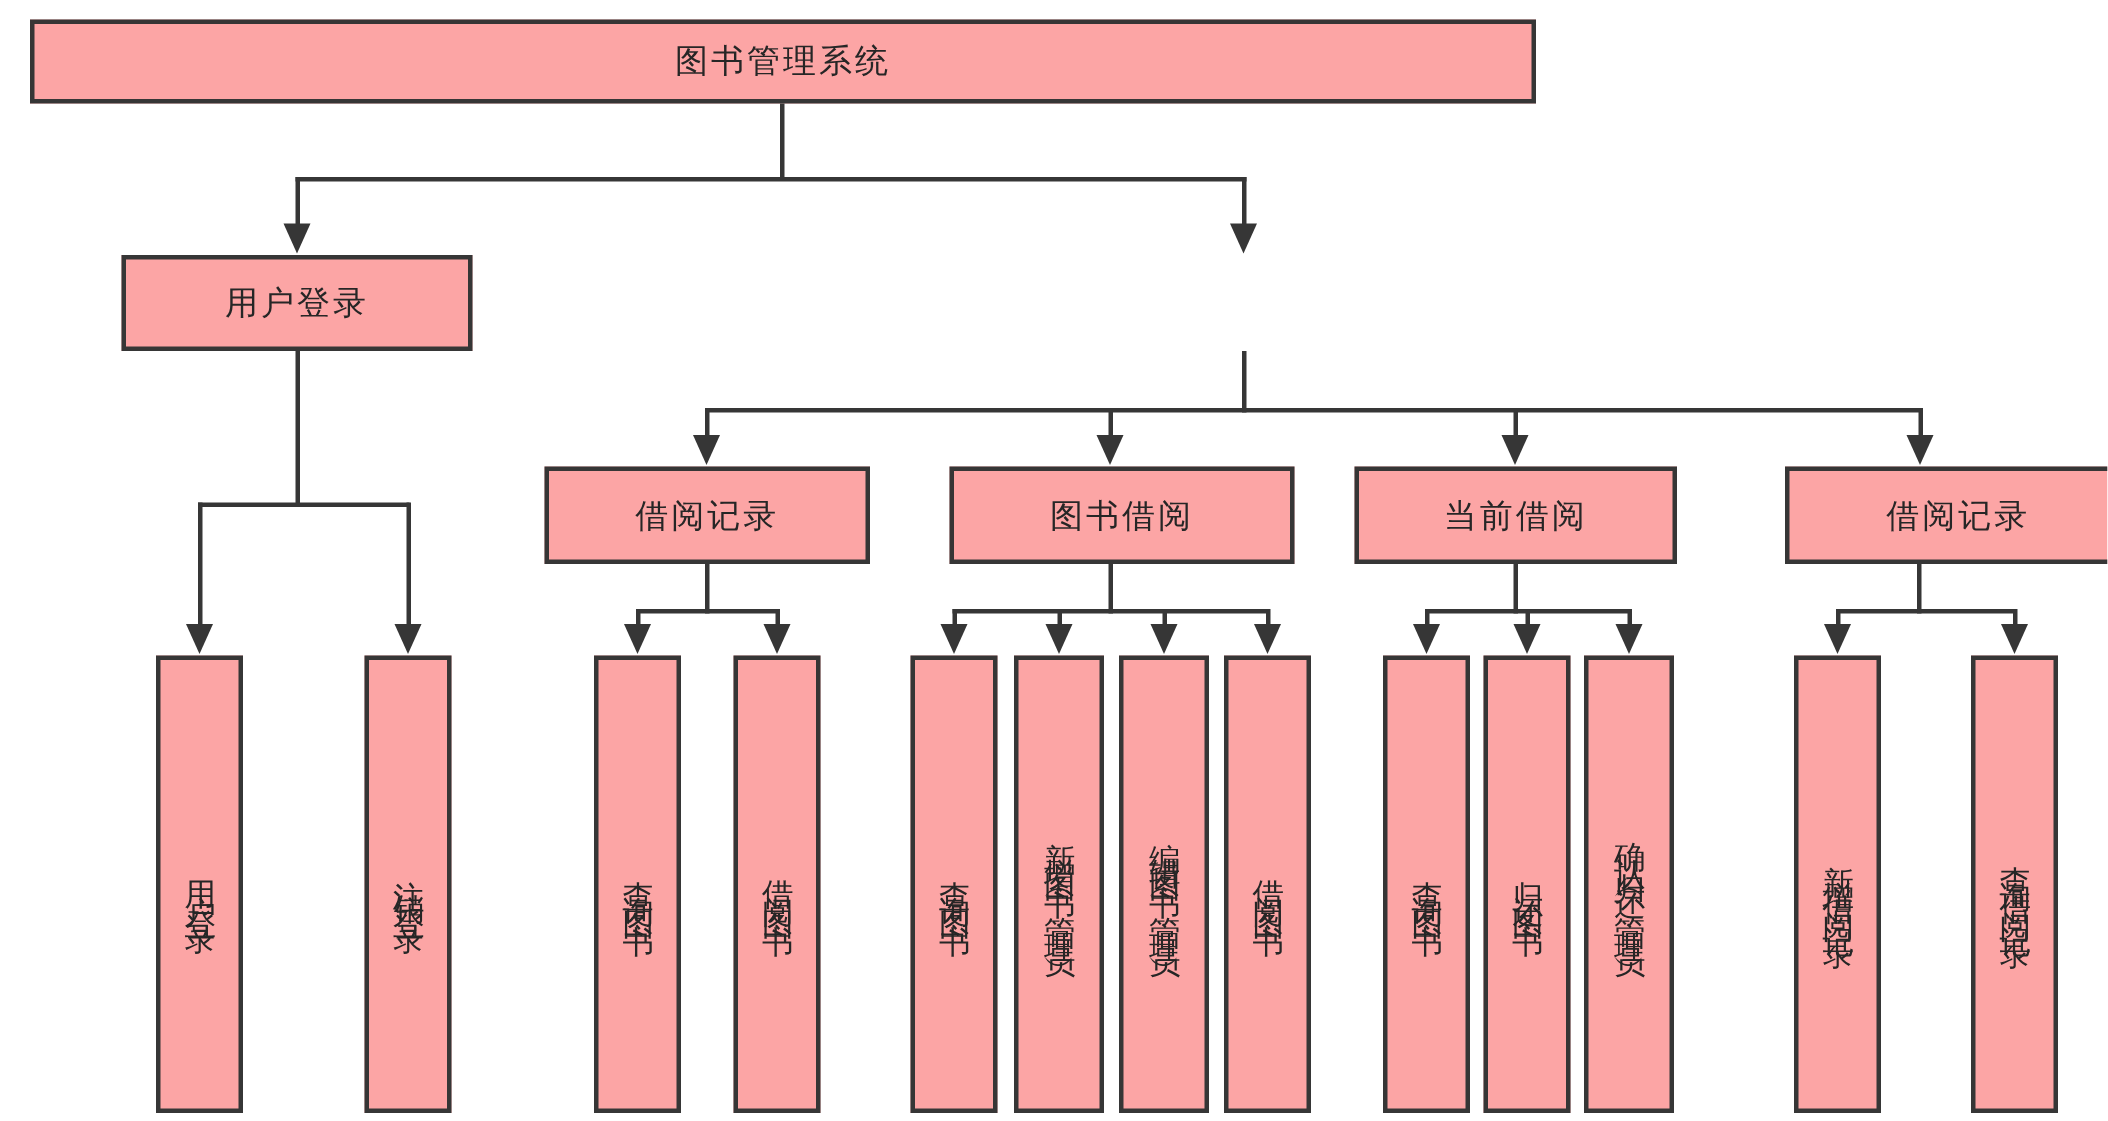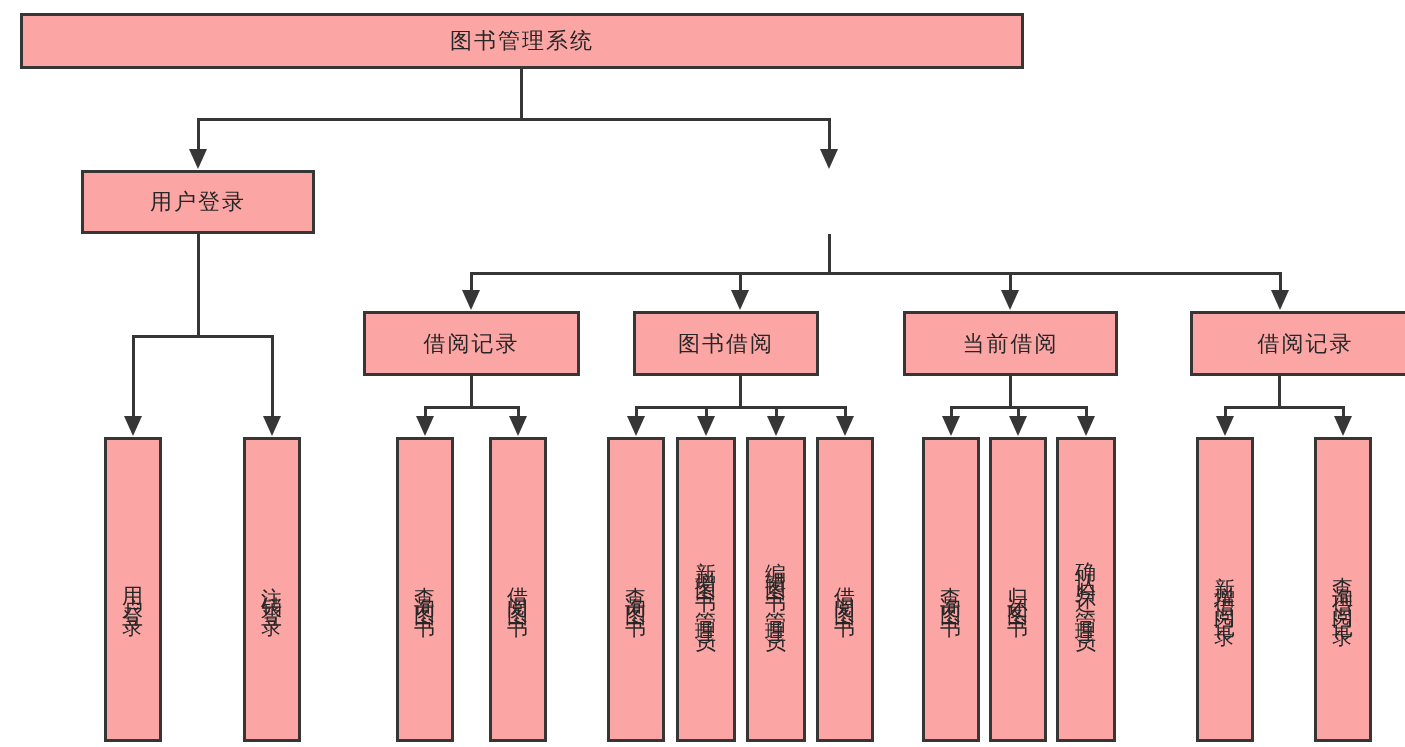--- a/index.html
+++ b/index.html
@@ -37,21 +37,21 @@
 
   <div class="box hbox" style="left:81px;top:170px;width:234px;height:64px;">
     <span>用户登录</span>
   </div>
 
 
   <div class="box hbox" style="left:363px;top:311px;width:217px;height:65px;">
     <span>借阅记录</span>
   </div>
 
-  <div class="box hbox" style="left:633px;top:311px;width:186px;height:65px;">
+  <div class="box hbox" style="left:633px;top:311px;width:230px;height:65px;">
     <span>图书借阅</span>
   </div>
 
   <div class="box hbox" style="left:903px;top:311px;width:215px;height:65px;font-family:Liberation Serif, serif;">
     <span>当前借阅</span>
   </div>
 
   <div class="box hbox" style="left:1190px;top:311px;width:231px;height:65px;">
     <span>借阅记录</span>
   </div>

